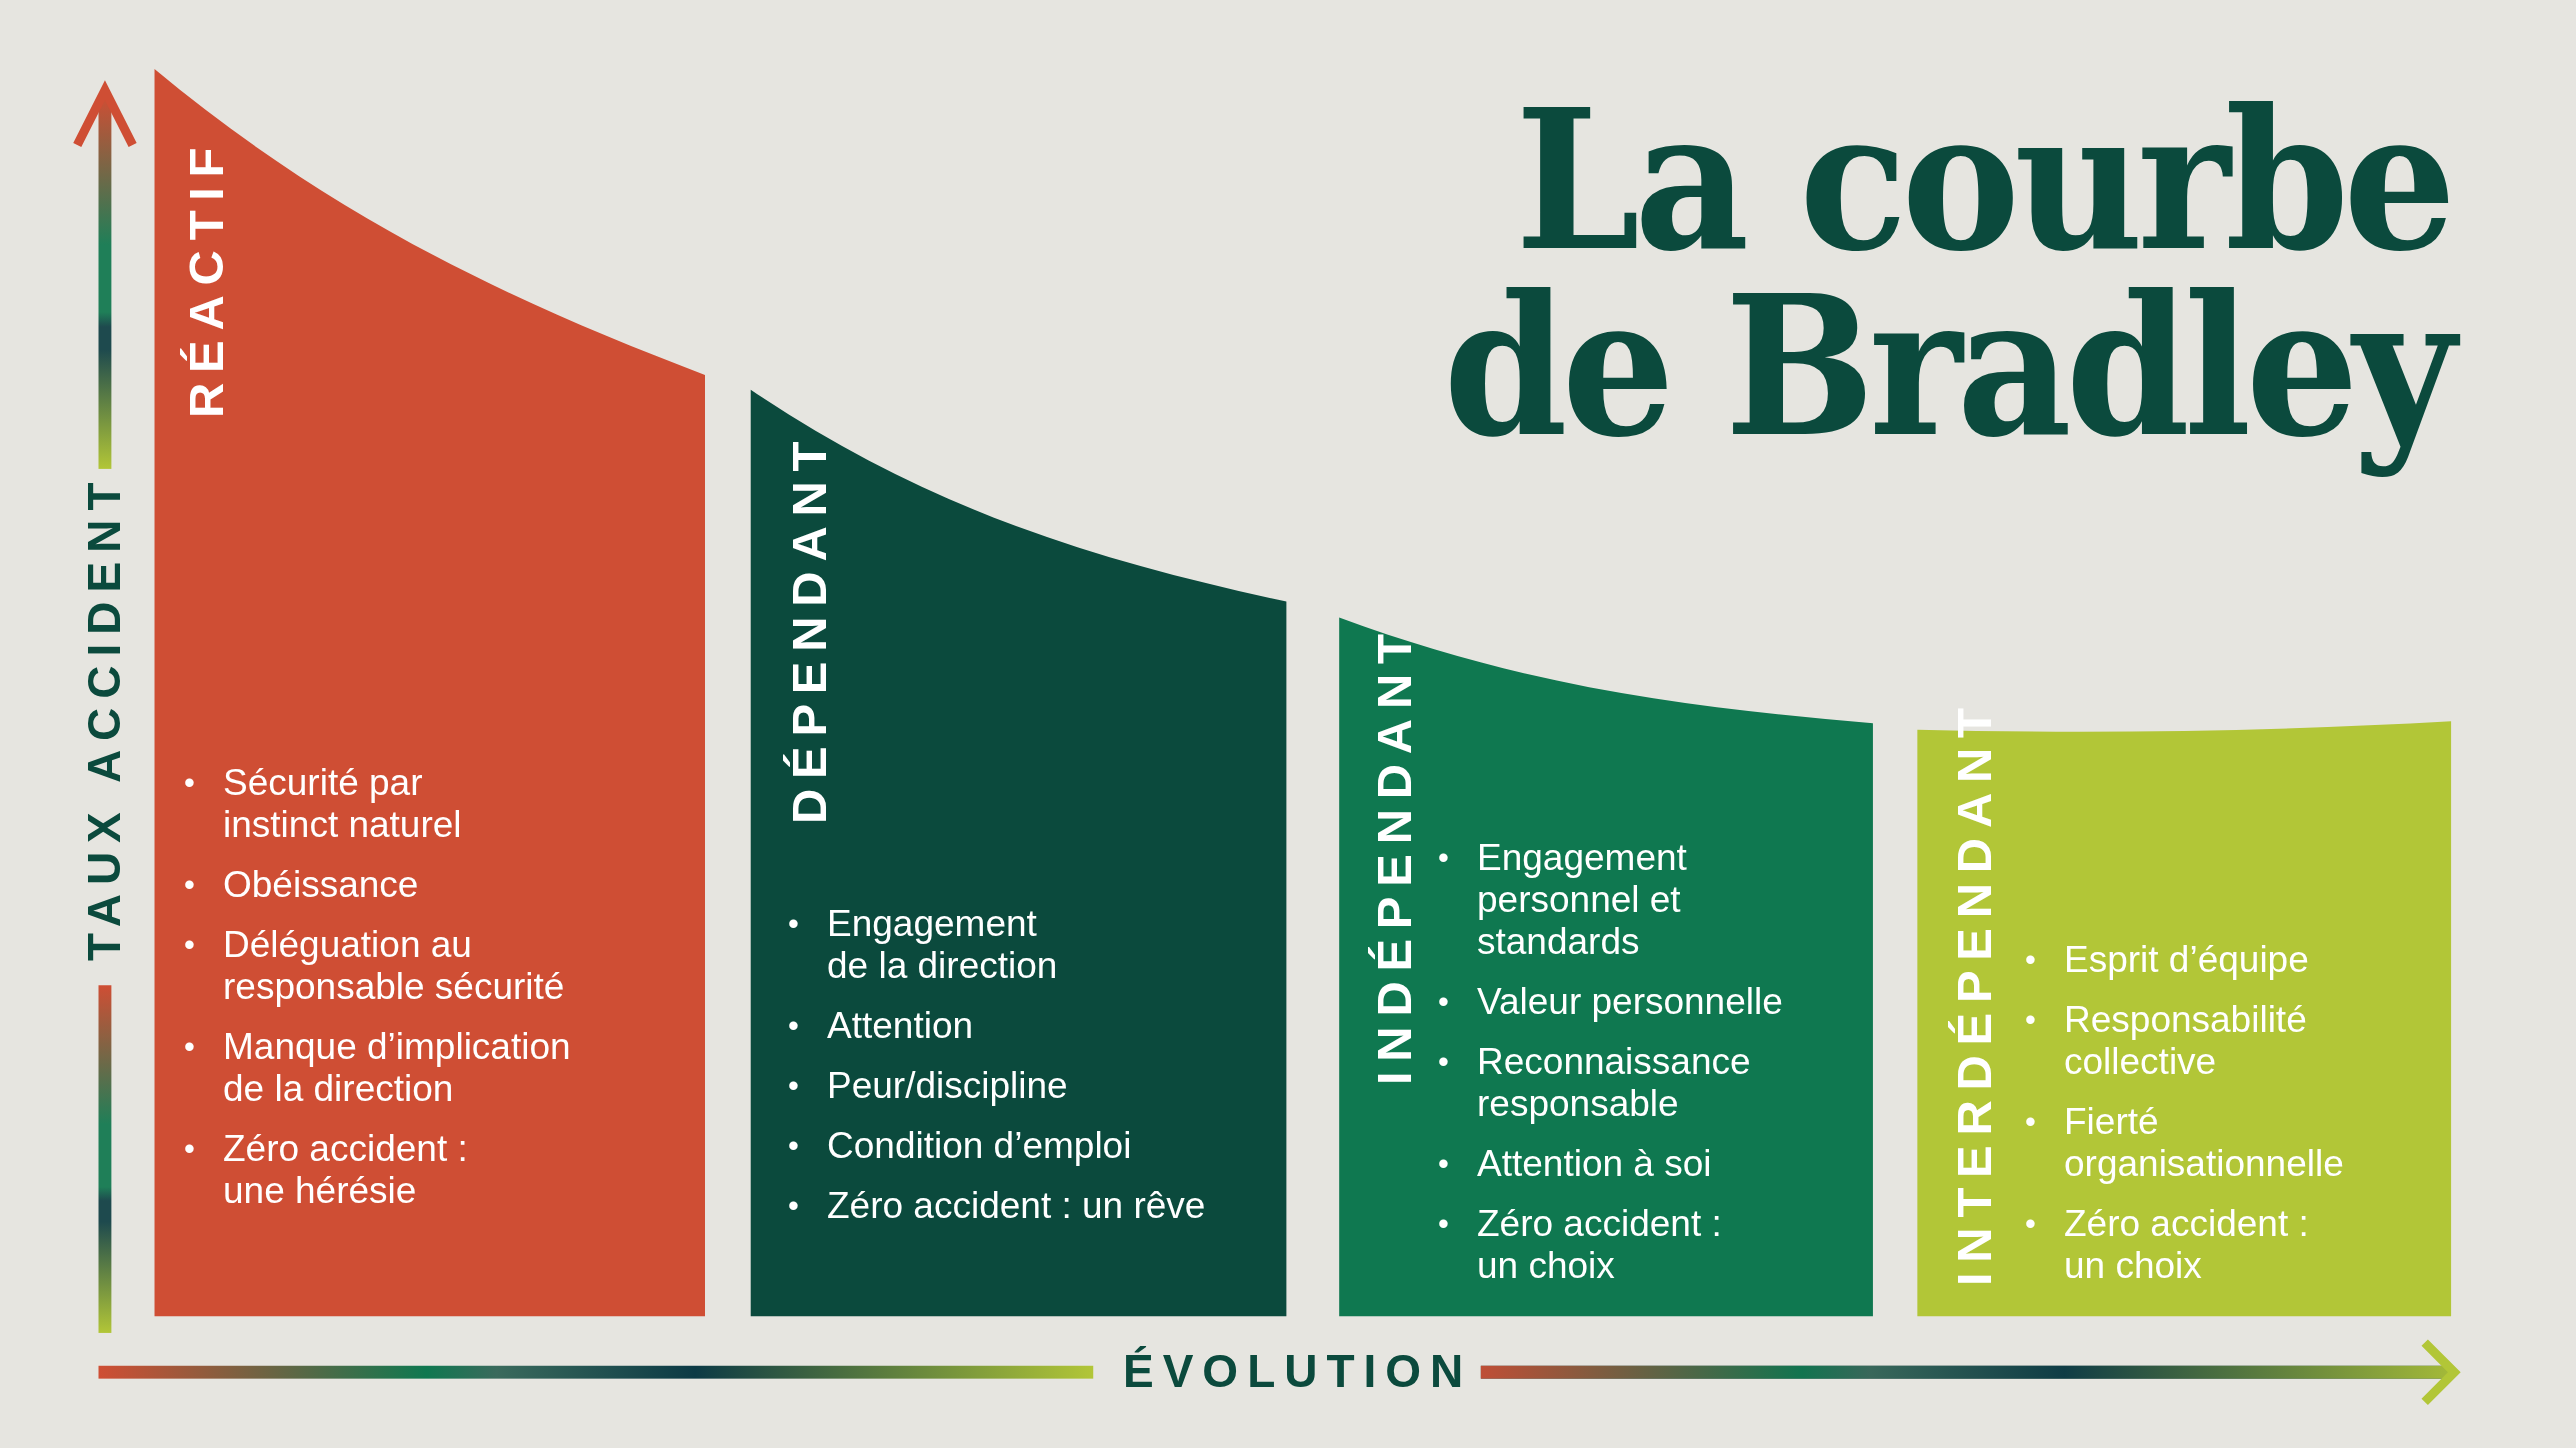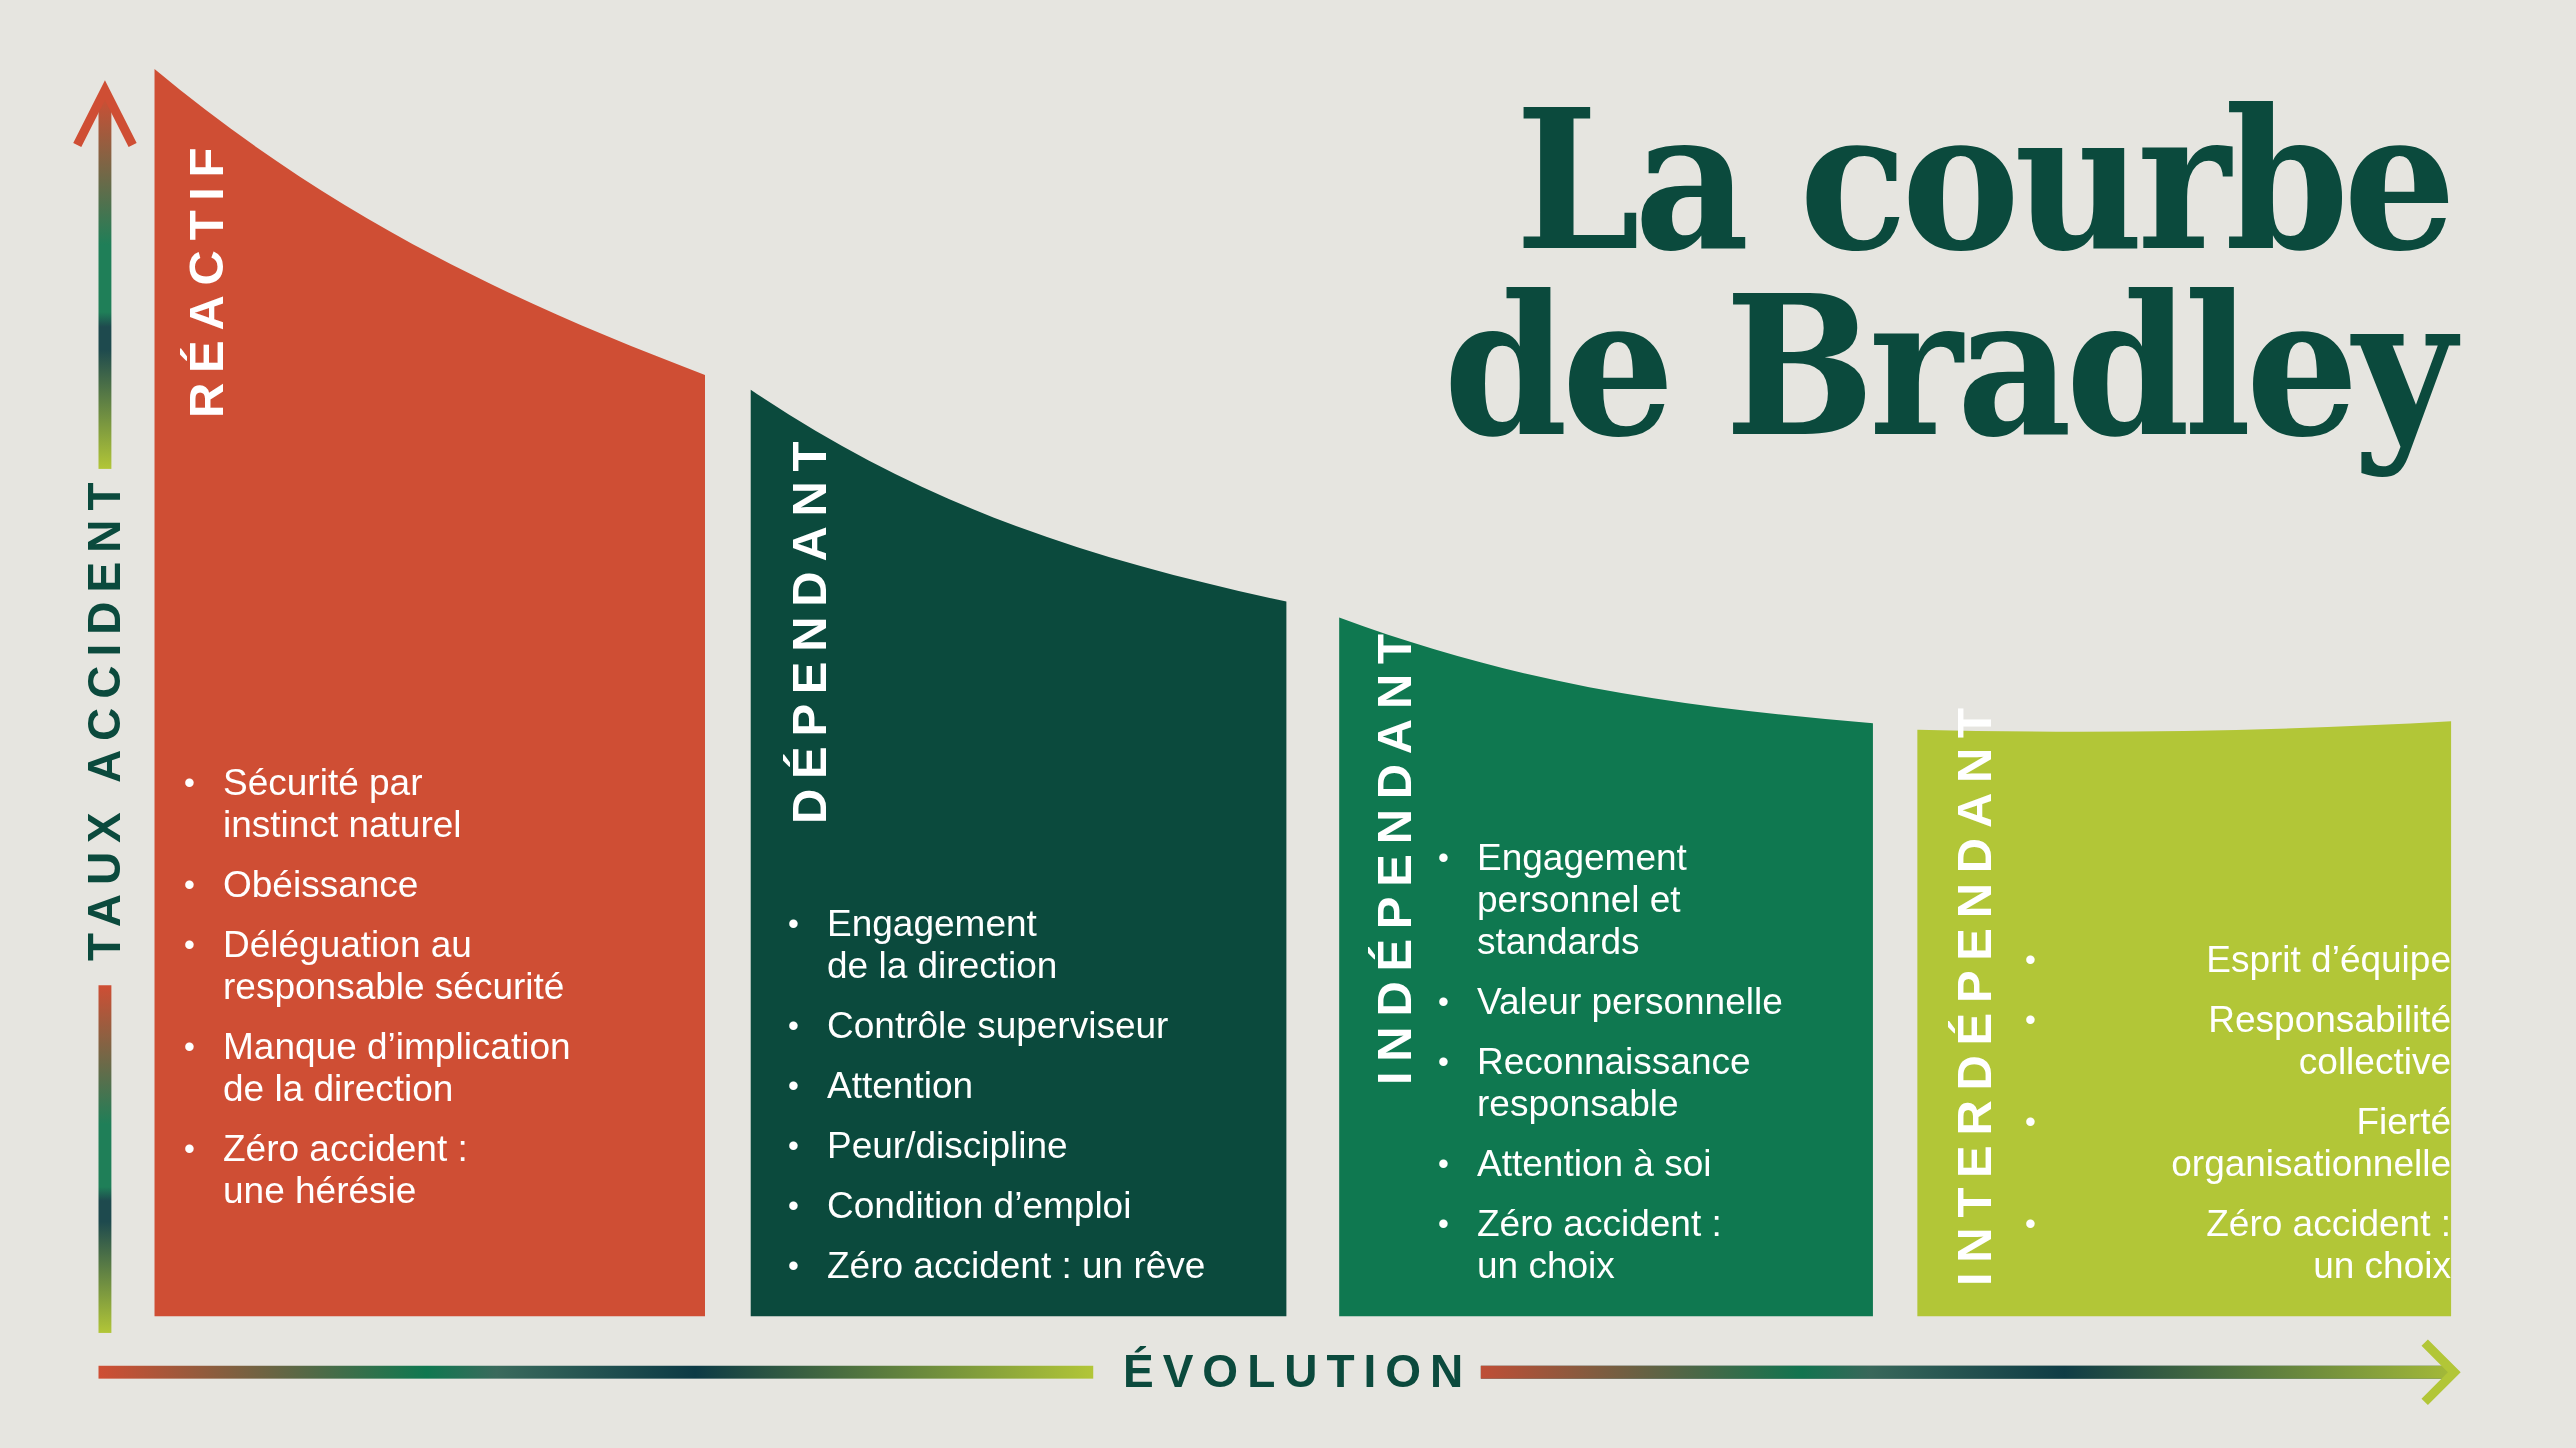--- a/index.html
+++ b/index.html
@@ -78,40 +78,39 @@
 responsable sécurité</li>
   <li>Manque d’implication
 de la direction</li>
   <li>Zéro accident :
 une hérésie</li>
 </ul>
 
 <ul class="bullets" style="left:757px; top:903px; width:528px;">
   <li>Engagement
 de la direction</li>
-  <li>Contrôle superviseur</li>
   <li>Attention</li>
   <li>Peur/discipline</li>
   <li>Condition d’emploi</li>
   <li>Zéro accident : un rêve</li>
 </ul>
 
 <ul class="bullets" style="left:1407px; top:837px; width:464px;">
   <li>Engagement
 personnel et
 standards</li>
   <li>Valeur personnelle</li>
   <li>Reconnaissance
 responsable</li>
   <li>Attention à soi</li>
   <li>Zéro accident :
 un choix</li>
 </ul>
 
-<ul class="bullets" style="left:1994px; top:939px; width:457px;text-align:right;">
+<ul class="bullets" style="left:1994px; top:939px; width:457px;">
   <li>Esprit d’équipe</li>
   <li>Responsabilité
 collective</li>
   <li>Fierté
 organisationnelle</li>
   <li>Zéro accident :
 un choix</li>
 </ul>
 
 

